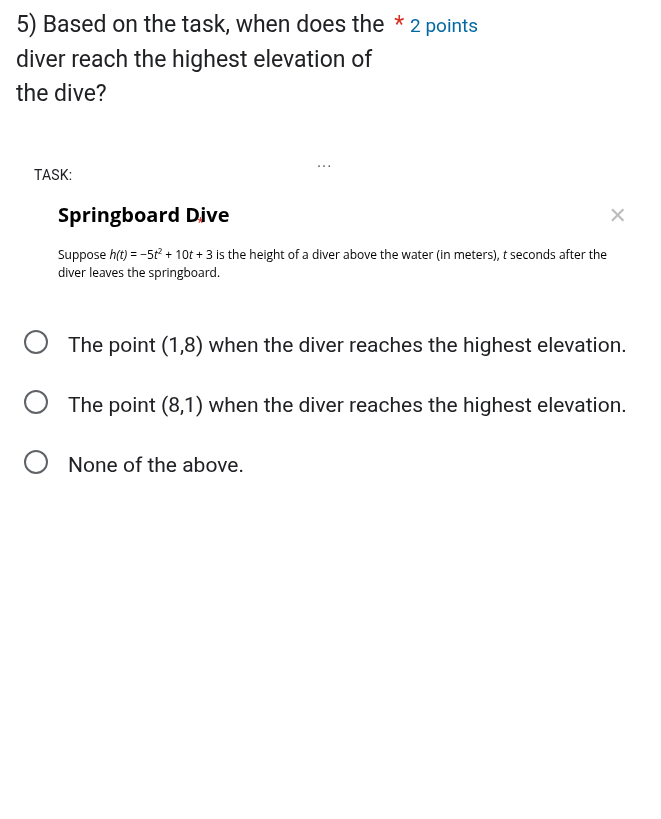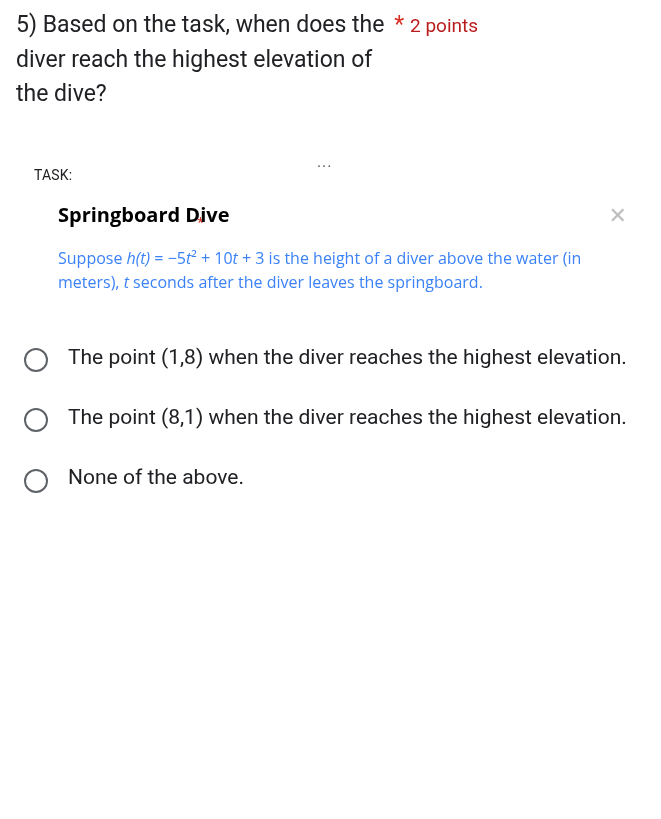--- a/index.html
+++ b/index.html
@@ -26,21 +26,21 @@
       flex: 1;
     }
     .required-marker {
       color: #d93025;
       font-size: 23px;
       margin-left: 4px;
       margin-right: 6px;
     }
     .points {
       font-size: 19px;
-      color: #b91c1c;
+      color: #0369a1;
       white-space: nowrap;
       margin-top: 4px;
     }
     .task-section {
       margin-top: 20px;
       padding-left: 18px;
       padding-right: 8px;
     }
     .task-label-row {
       display: flex;
@@ -83,35 +83,35 @@
       position: absolute;
       right: 10px;
       top: 2px;
       color: #bdbdbd;
       font-size: 22px;
       font-weight: 300;
       cursor: pointer;
       font-family: Arial, sans-serif;
     }
     .task-desc {
-      font-size: 16px;
+      font-size: 12px;
       line-height: 1.5;
-      color: #3b82f6;
+      color: #000000;
       font-family: 'Segoe UI', 'Open Sans', Arial, sans-serif;
     }
     .task-desc .func {
       font-style: italic;
     }
     .options {
       margin-top: 34px;
       padding-left: 8px;
     }
     .option-row {
       display: flex;
-      align-items: flex-end;
+      align-items: flex-start;
       margin-bottom: 30px;
       cursor: pointer;
       gap: 20px;
     }
     .option-row:last-child {
       margin-bottom: 4px;
     }
     .radio {
       width: 24px;
       height: 24px;

